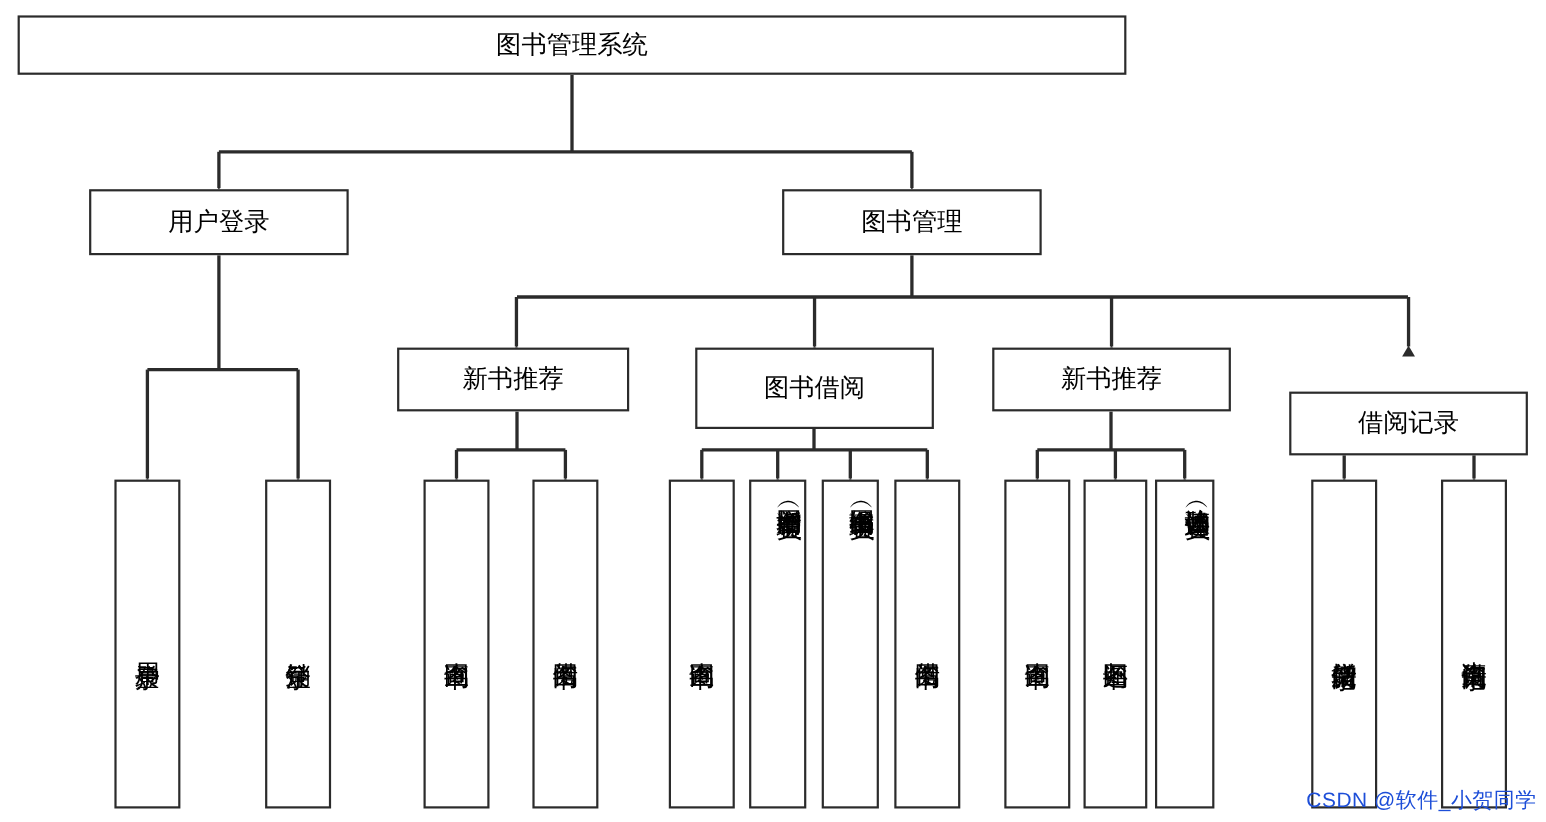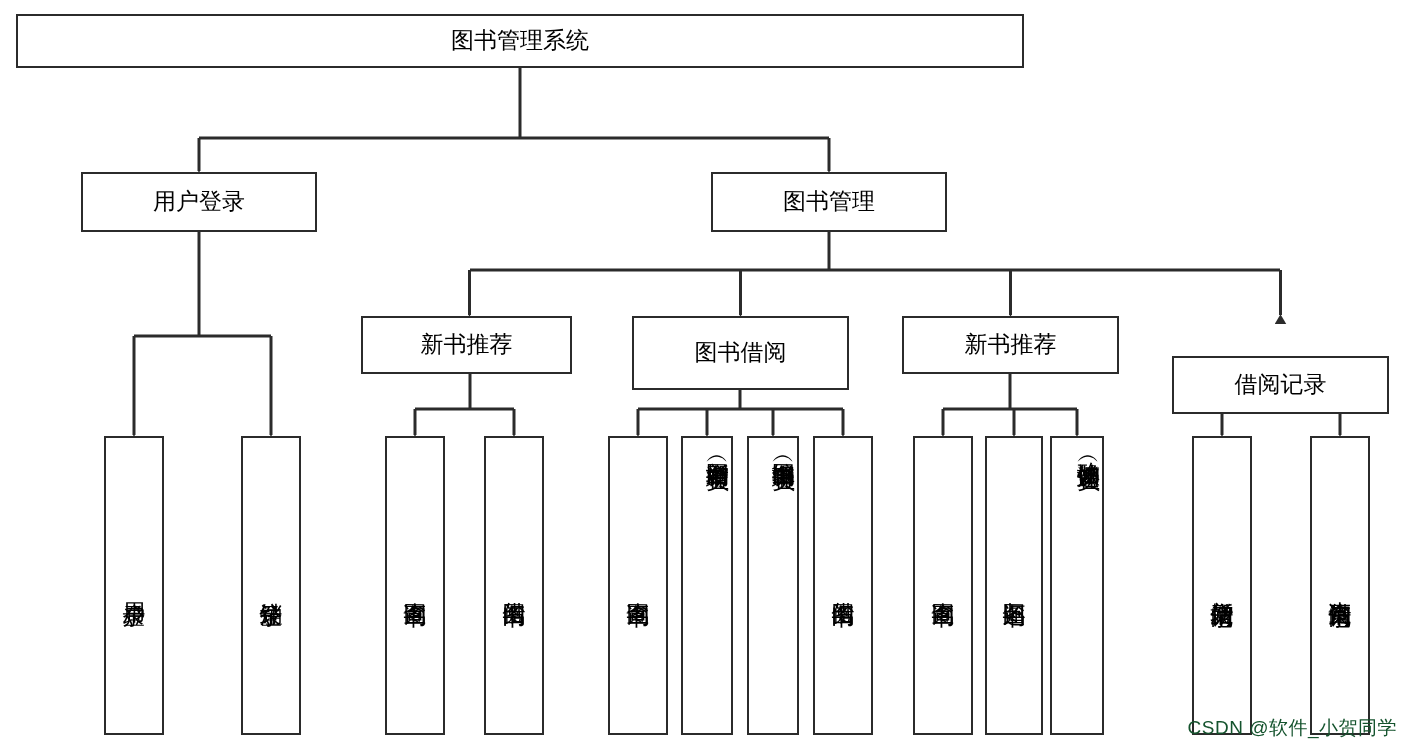--- a/index.html
+++ b/index.html
@@ -63,21 +63,21 @@
     white-space: nowrap;
   }
   .node.v .label {
     white-space: normal;
   }
   #watermark {
     position: absolute;
     right: 8px;
     bottom: 6px;
     font-size: 19px;
-    color: #14532d;
+    color: #1d4ed8;
     letter-spacing: 0.5px;
     white-space: nowrap;
   }
 </style>
 </head>
 <body>
 
 <div id="canvas">
   <svg id="edges" viewBox="0 0 1405 747" xmlns="http://www.w3.org/2000/svg">
     <defs>

